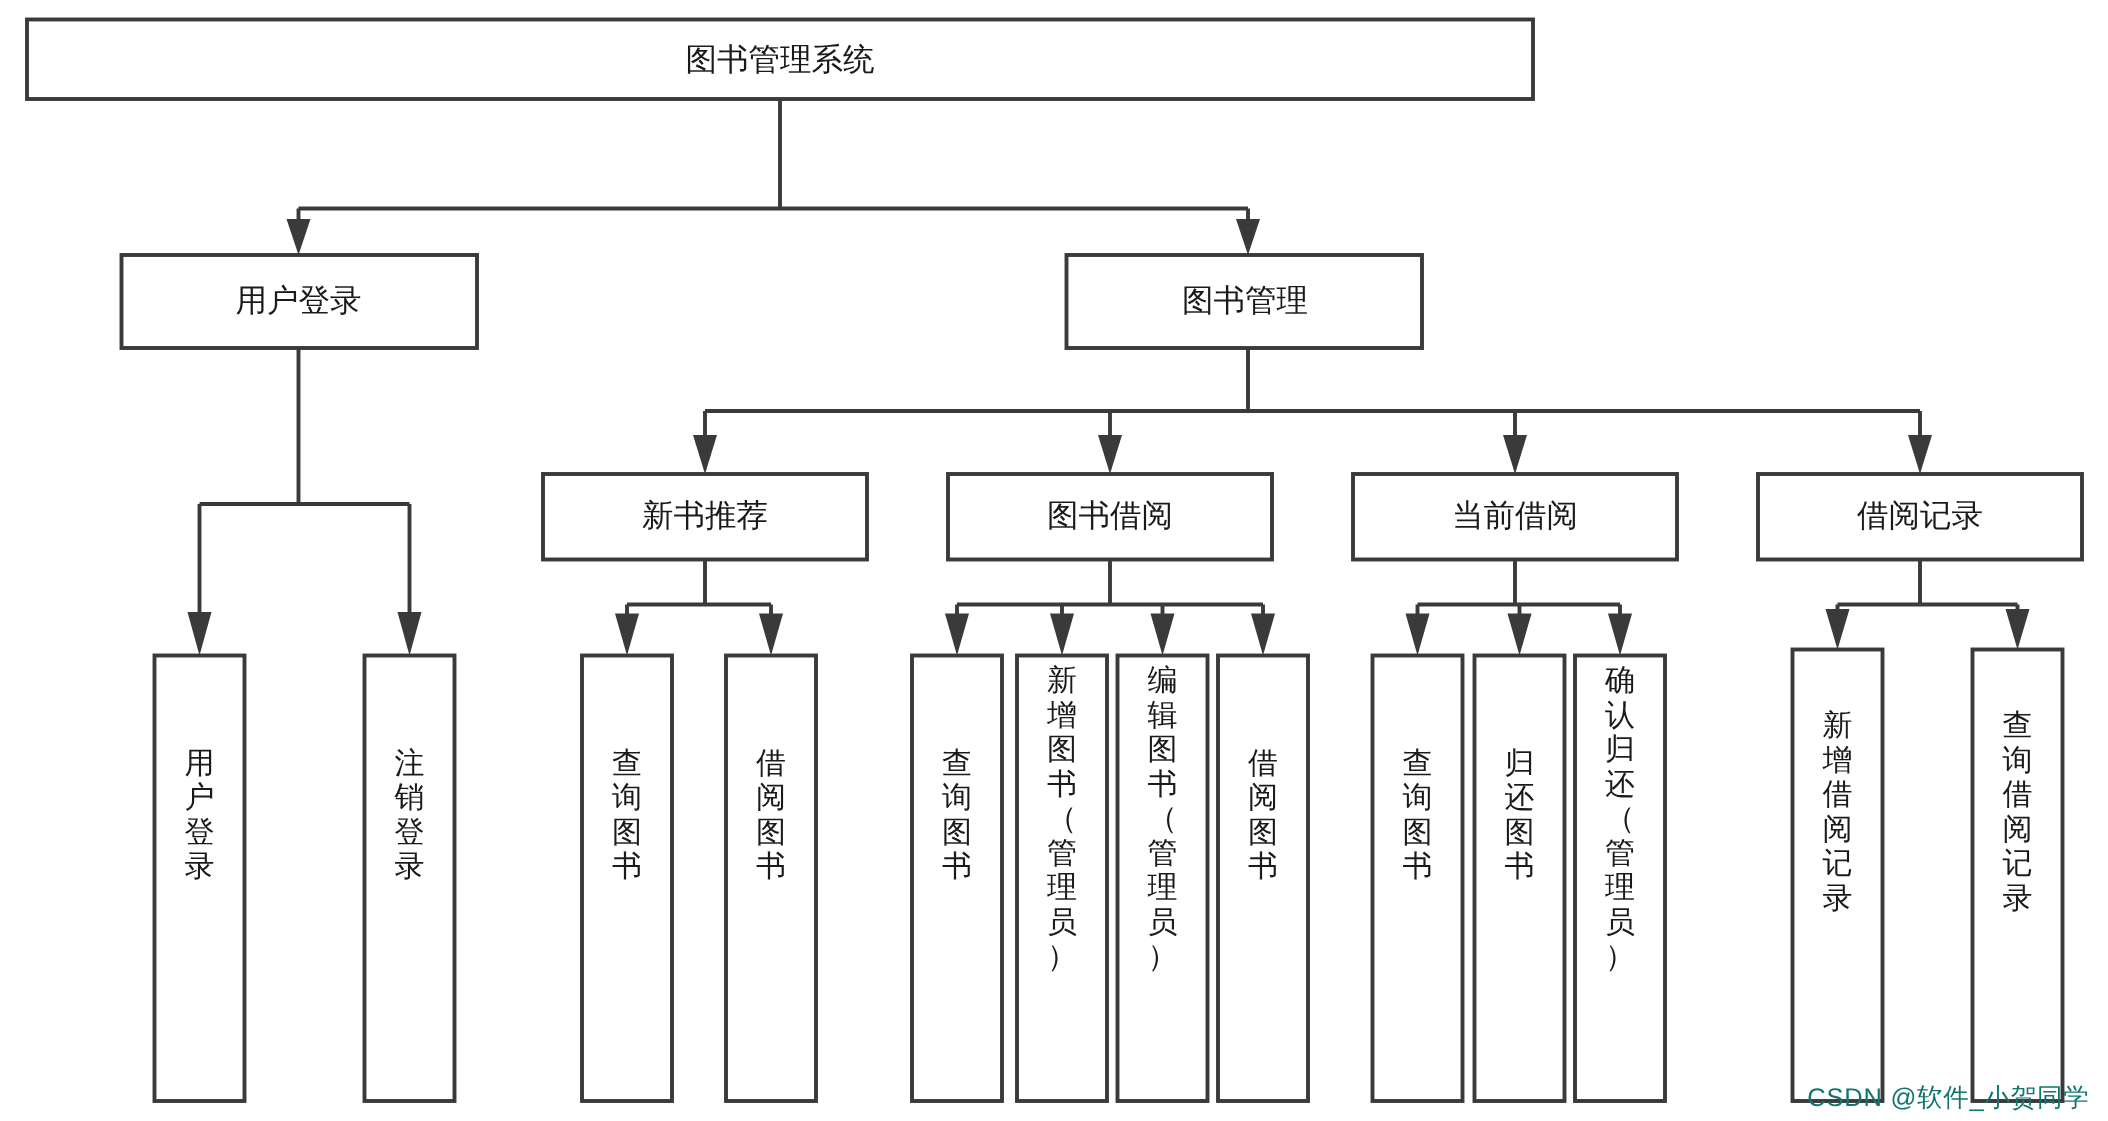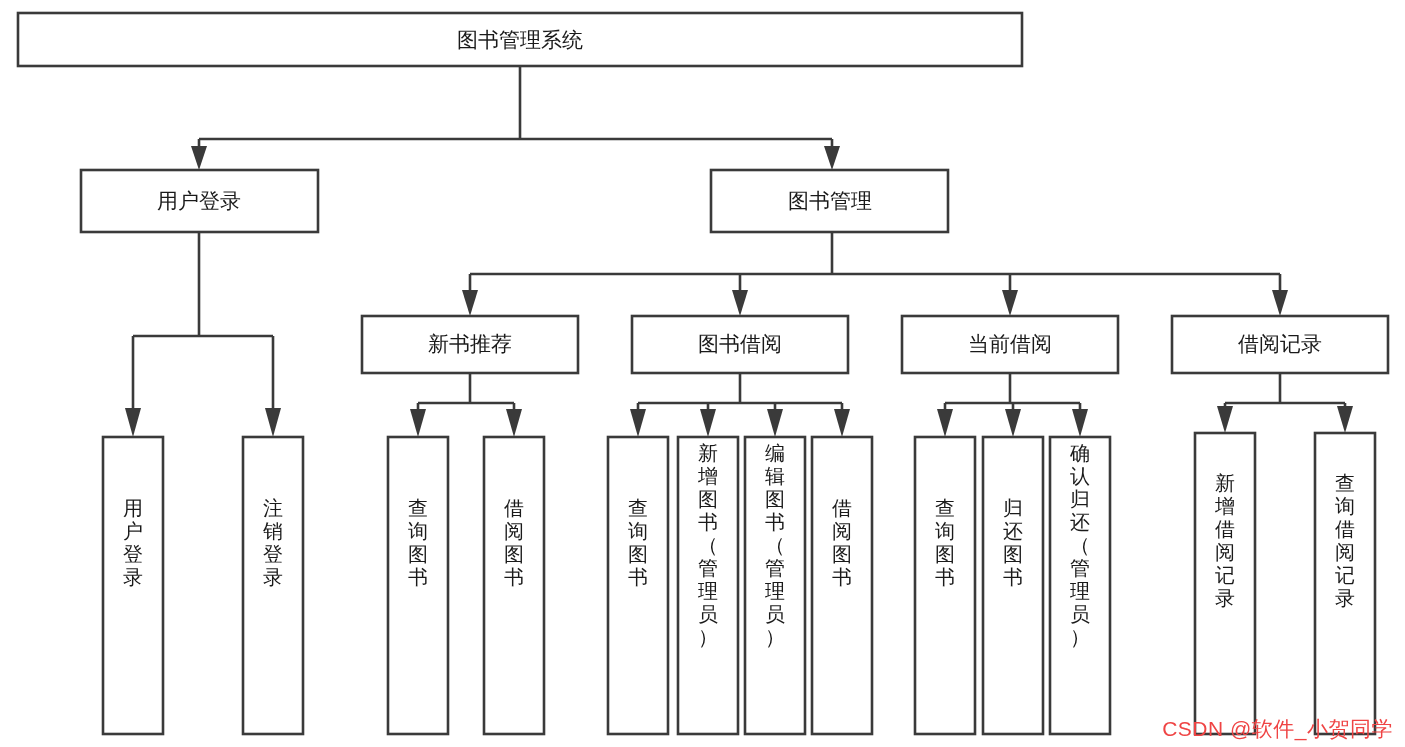--- a/index.html
+++ b/index.html
@@ -54,22 +54,22 @@
     font-family: "Liberation Sans", "DejaVu Sans", sans-serif;
     fill: #1a1a1a;
     font-size: 20px;
     text-anchor: middle;
   }
   .watermark {
     position: absolute;
     right: 12px;
     bottom: 4px;
     font-family: "Liberation Sans", "DejaVu Sans", sans-serif;
-    font-size: 21px;
-    color: #ef4444;
+    font-size: 17px;
+    color: #0f766e;
     letter-spacing: 0.5px;
     white-space: nowrap;
     user-select: none;
   }
 </style>
 </head>
 <body>
 
 <div id="diagram-root">
   <svg class="diagram" viewBox="0 0 1405 747" xmlns="http://www.w3.org/2000/svg">

